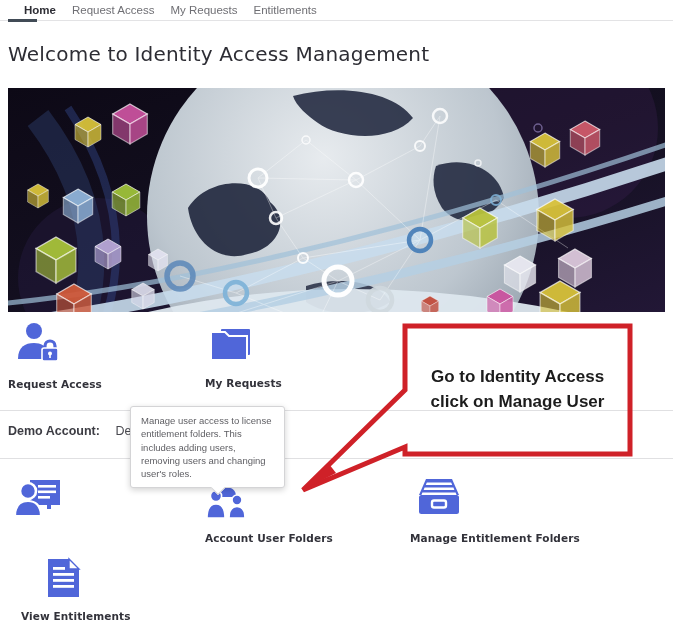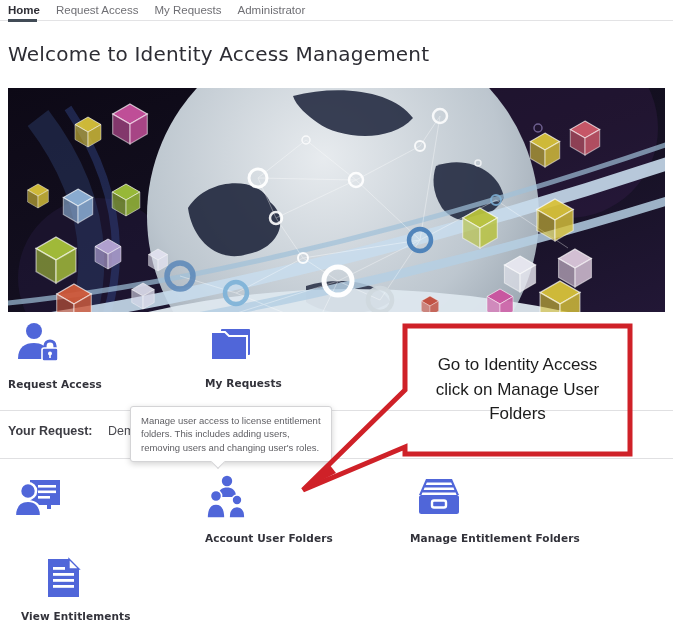--- a/index.html
+++ b/index.html
@@ -10,21 +10,21 @@
   html,body{margin:0;padding:0;background:#fff;}
   body{
     width:673px;height:629px;position:relative;overflow:hidden;
     font-family:"Liberation Sans",sans-serif;color:#33333a;
   }
 
   
   .nav-bar{
     position:absolute;left:0;top:0;width:673px;height:21px;
     border-bottom:1px solid #e3e3e5;
-    display:flex;align-items:center;gap:16px;padding-left:8px;
+    display:flex;align-items:center;gap:16px;padding-left:24px;
     font-size:11.5px;color:#6f6f74;
   }
   .nav-item{cursor:pointer;white-space:nowrap;}
   .nav-item.active{color:#2e2e35;font-weight:bold;}
   .nav-underline{
     position:absolute;left:8px;top:19px;width:29px;height:3px;background:#414b56;
   }
 
   
   .page-title{
@@ -50,49 +50,49 @@
     font-family:"DejaVu Sans","Liberation Sans",sans-serif;
     font-size:10.5px;font-weight:bold;color:#32323a;letter-spacing:.1px;
   }
 
   
   .account-row{position:absolute;left:8px;top:424px;font-size:12.5px;color:#4a4a50;z-index:2;}
   .account-label{font-weight:bold;color:#3c3c43;margin-right:12px;}
 
   
   .tooltip{
-    position:absolute;left:130px;top:406px;width:202px;z-index:40;
+    position:absolute;left:130px;top:406px;width:155px;z-index:40;
     background:#fff;border:1px solid #d4d4d6;border-radius:3px;
     box-shadow:0 2px 6px rgba(0,0,0,.18);
     padding:7px 10px;font-size:9.5px;line-height:1.4;color:#5e5e63;
   }
   .tooltip-caret{
     position:absolute;left:82px;bottom:-6px;width:10px;height:10px;background:#fff;
     border-right:1px solid #d4d4d6;border-bottom:1px solid #d4d4d6;
     transform:rotate(45deg);
   }
 
   
   .callout-svg{position:absolute;left:295px;top:320px;width:345px;height:185px;z-index:50;pointer-events:none;}
   .callout-path{stroke:var(--callout-red,#cf2128);stroke-width:5;fill:none;stroke-linejoin:miter;}
   .callout-tip{fill:var(--callout-red,#cf2128);}
   .callout-textbox{
     position:absolute;left:405px;top:326px;width:225px;height:128px;z-index:51;
     display:flex;align-items:center;justify-content:center;text-align:center;
-    padding:0 12px;font-size:17px;line-height:1.45;color:#1c1c1c;pointer-events:none;
+    padding:0 12px;font-size:17px;line-height:1.45;color:#1c1c1c;pointer-events:none;font-weight:bold;
   }
 </style>
 </head>
 <body>
 
 <div class="nav-bar">
   <span class="nav-item active">Home</span>
   <span class="nav-item">Request Access</span>
   <span class="nav-item">My Requests</span>
-  <span class="nav-item">Administrator</span>
+  <span class="nav-item">Entitlements</span>
 </div>
 <div class="nav-underline"></div>
 
 <div class="page-title">Welcome to Identity Access Management</div>
 
 <div class="hero">
 <svg width="657" height="224" viewBox="0 0 657 224" xmlns="http://www.w3.org/2000/svg">
   <defs>
     <linearGradient id="bg" x1="0" y1="0" x2="1" y2="1">
       <stop offset="0" stop-color="#0d0916"></stop>
@@ -220,21 +220,21 @@
   <span class="tile-icon" style="margin-left:2px;">
     <svg width="50" height="48" viewBox="0 0 50 48">
       <rect x="13" y="9" width="31" height="28" rx="2" fill="currentColor" stroke="#fff" stroke-width="2"></rect>
       <path d="M4,13 L18,13 L22,17 L40,17 L40,41 L4,41 Z" fill="currentColor" stroke="#fff" stroke-width="2"></path>
     </svg>
   </span>
   <div class="tile-label">My Requests</div>
 </div>
 
 <div class="account-row">
-  <span class="account-label">Your Request:</span>
+  <span class="account-label">Demo Account:</span>
   <span class="account-value">Demo Cu</span>
 </div>
 
 <div class="tile" style="left:8px;top:474px;">
   <span class="tile-icon" style="margin-left:6px;">
     <svg width="52" height="48" viewBox="0 0 52 48">
       <rect x="16" y="6" width="30" height="25" fill="currentColor"></rect>
       <rect x="33" y="29" width="4" height="6" fill="currentColor"></rect>
       <rect x="24" y="11" width="18" height="2.6" fill="#fff"></rect>
       <rect x="24" y="16.5" width="18" height="2.6" fill="#fff"></rect>
@@ -293,15 +293,14 @@
 </div>
 
 <svg class="callout-svg" viewBox="0 0 345 185" xmlns="http://www.w3.org/2000/svg">
   <path class="callout-path" d="M110,70 L110,6 L335,6 L335,134 L110,134 L110,127 L8,170 Z"></path>
   <polygon class="callout-tip" points="8,170 34,144 41,153"></polygon>
 </svg>
 <div class="callout-textbox">
   <div>
     <div>Go to Identity Access</div>
     <div>click on Manage User</div>
-    <div>Folders</div>
   </div>
 </div>
 
 </body></html>

